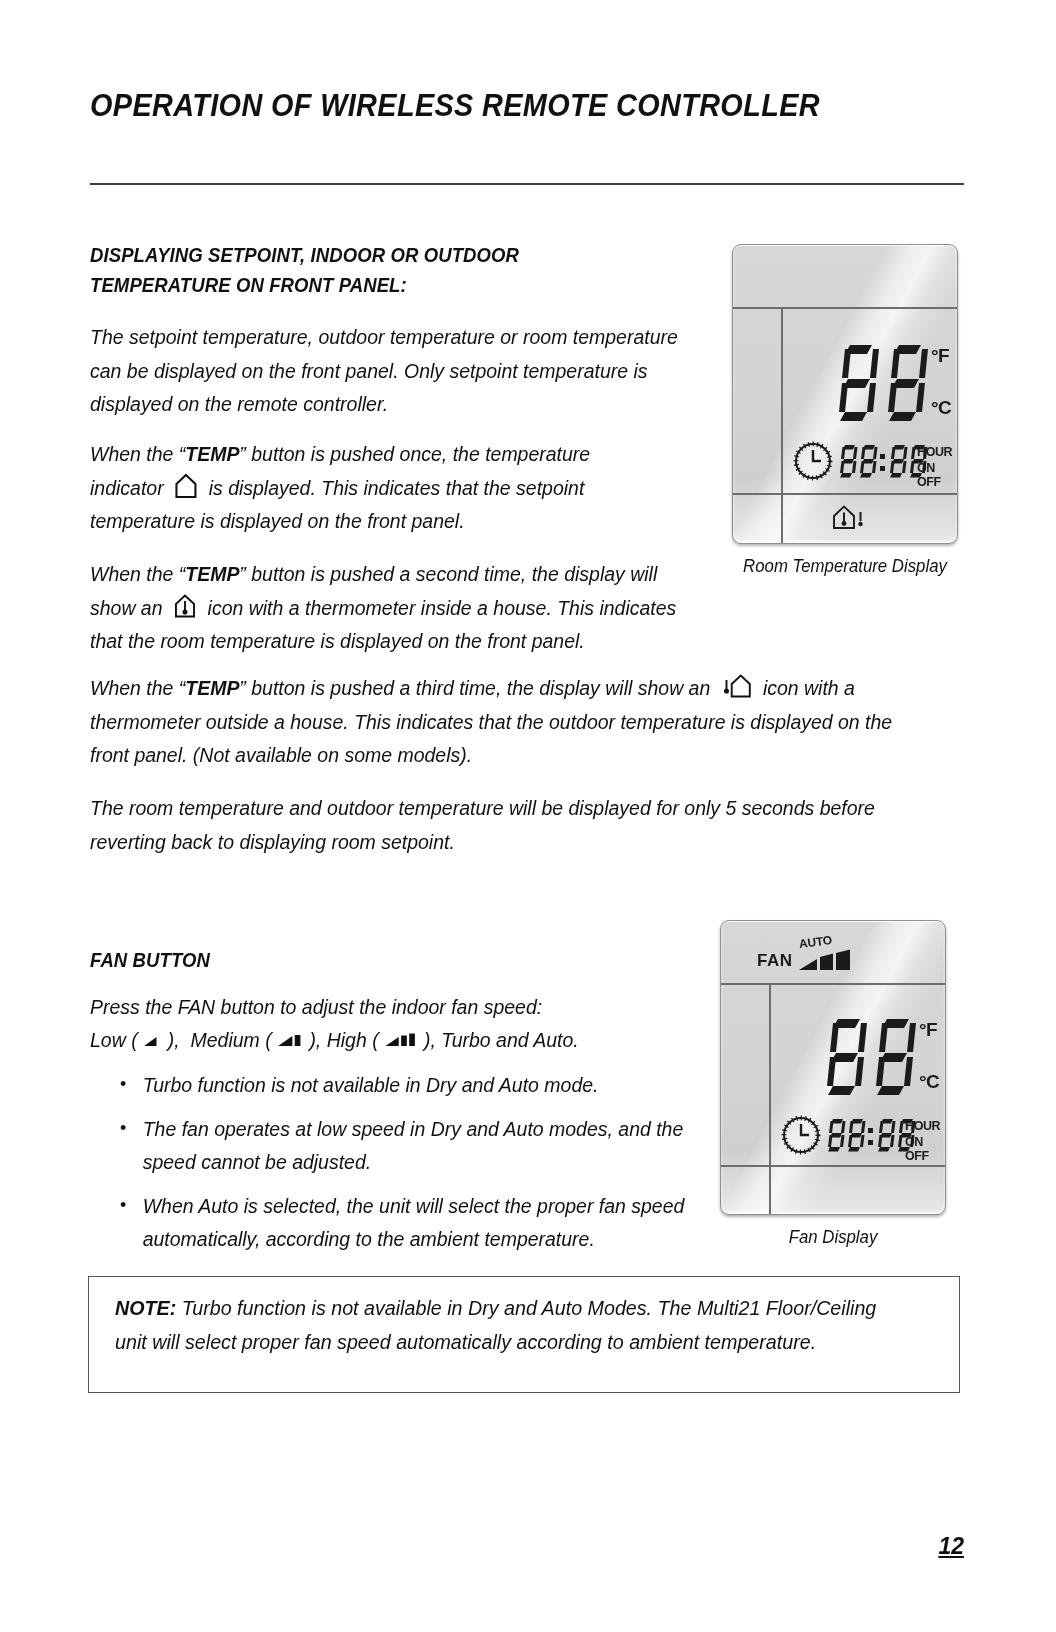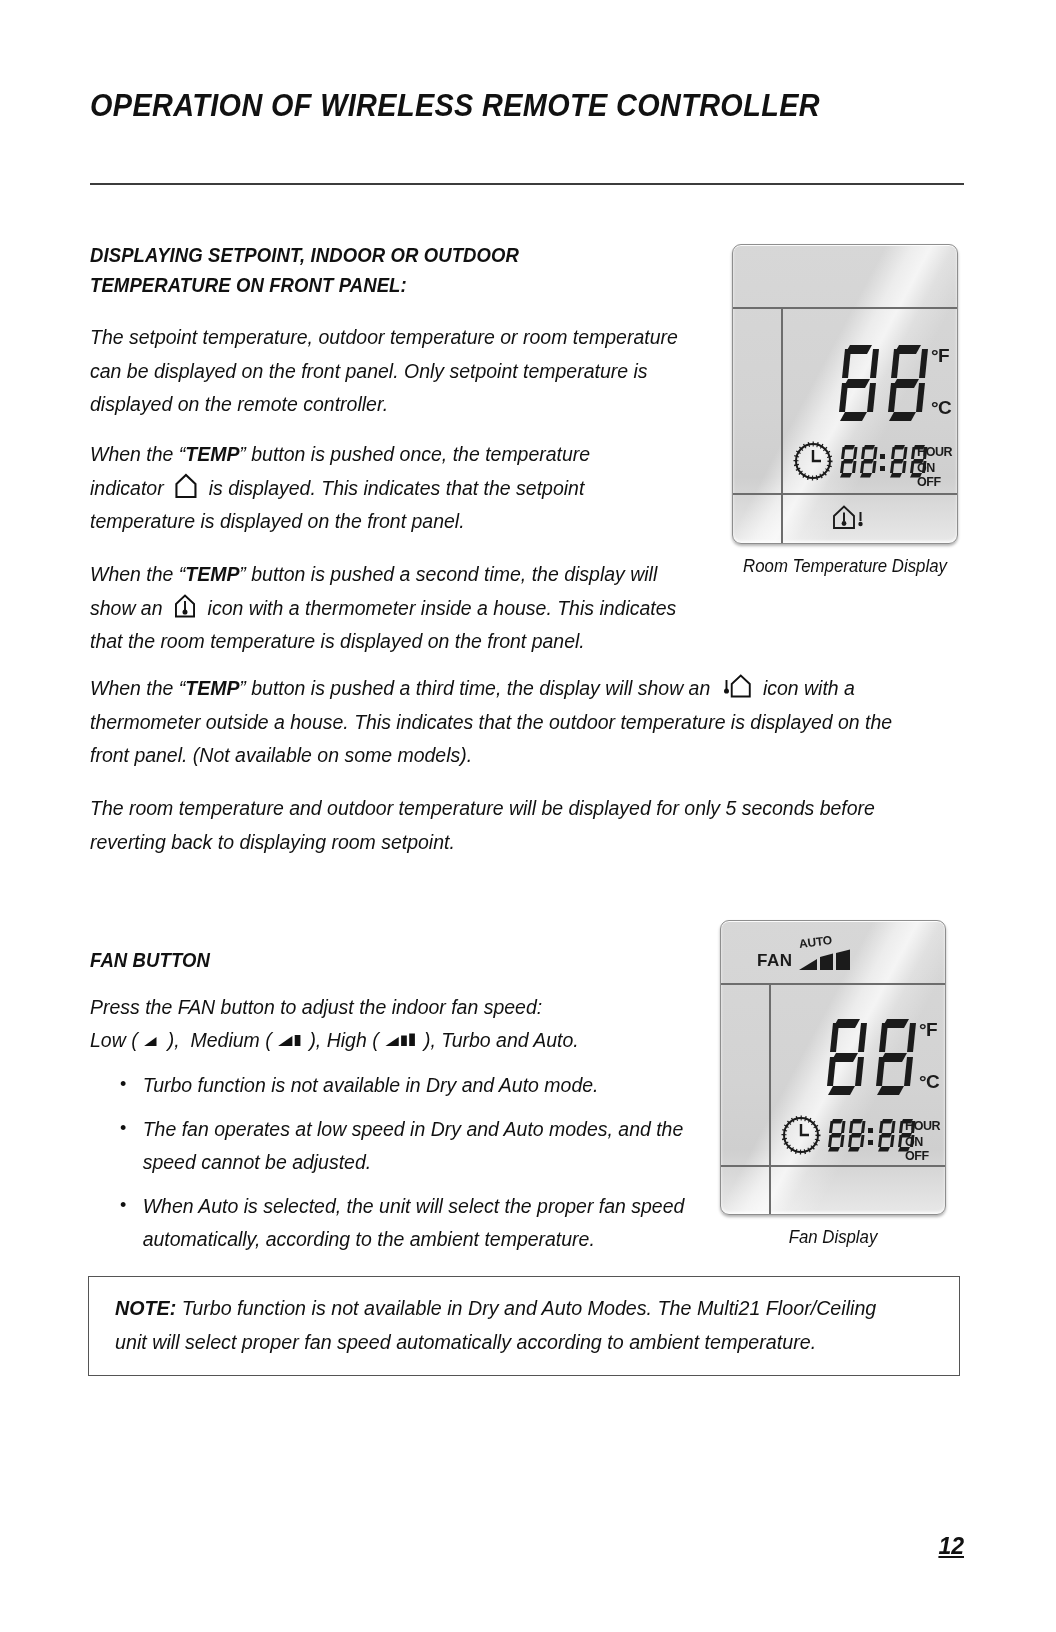--- a/index.html
+++ b/index.html
@@ -96,21 +96,21 @@
   
   .ico { display: inline-block; vertical-align: -4px; }
   .ico svg { display: block; }
 
   .fanbar { display: inline-block; vertical-align: -2px; }
 
   
   .note-box {
     position: absolute;
     left: 88px; top: 1276px;
-    width: 872px; height: 100px;
+    width: 872px; height: 117px;
     border: 1.6px solid #555;
     background: #fff;
     z-index: 2;
   }
   .note-text {
     position: absolute;
     left: 26px; top: 14px;
     width: 820px;
     font-size: 20.5px;
     font-style: italic;

